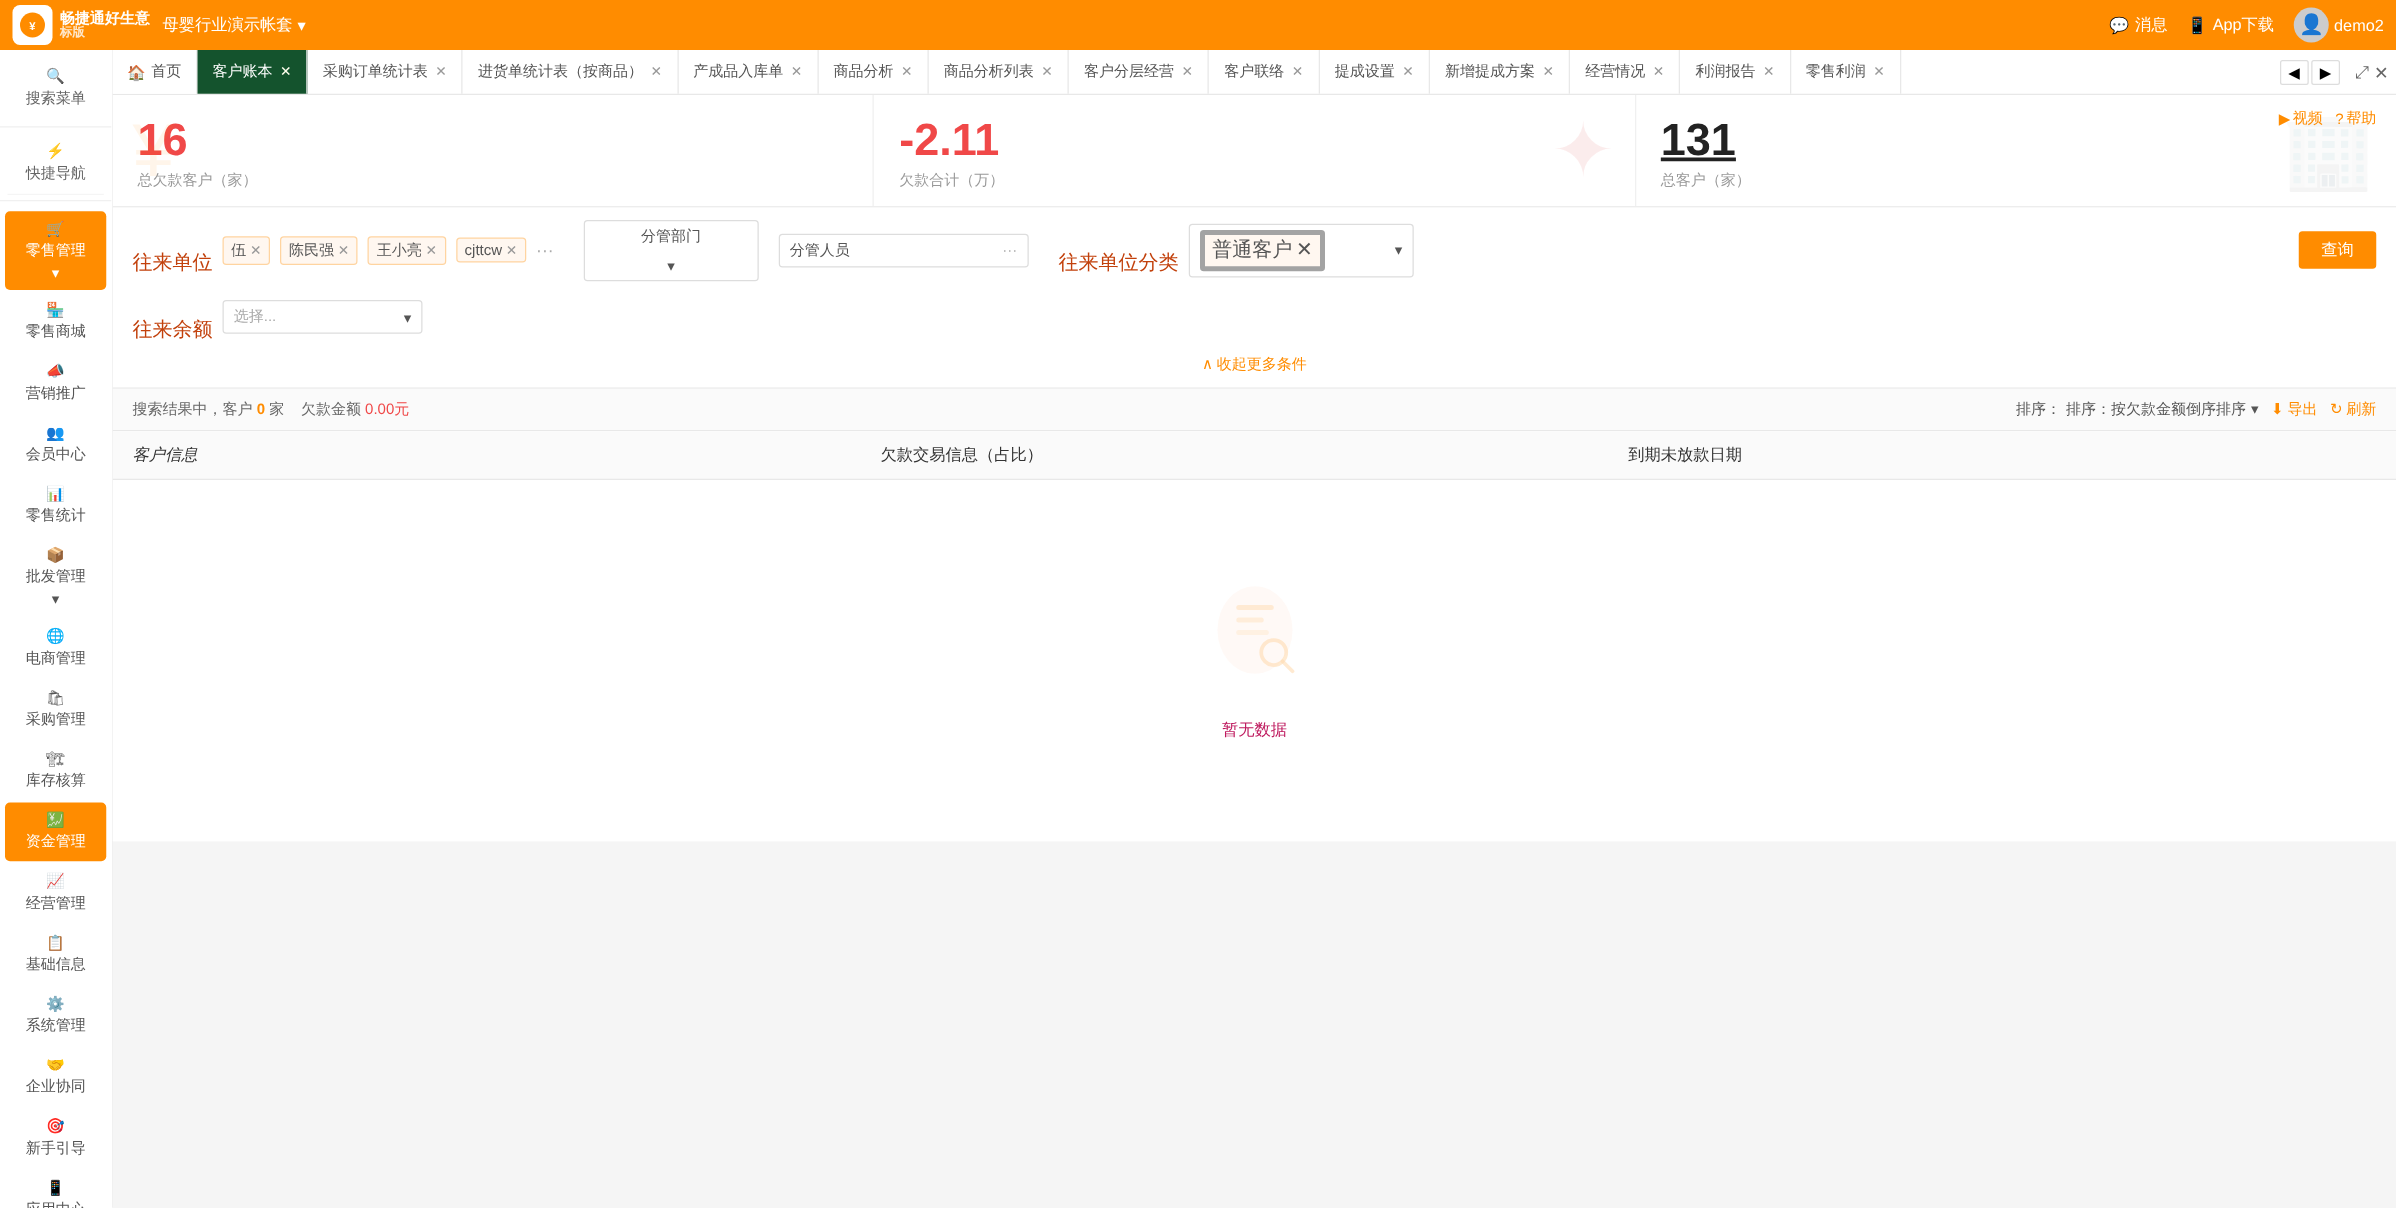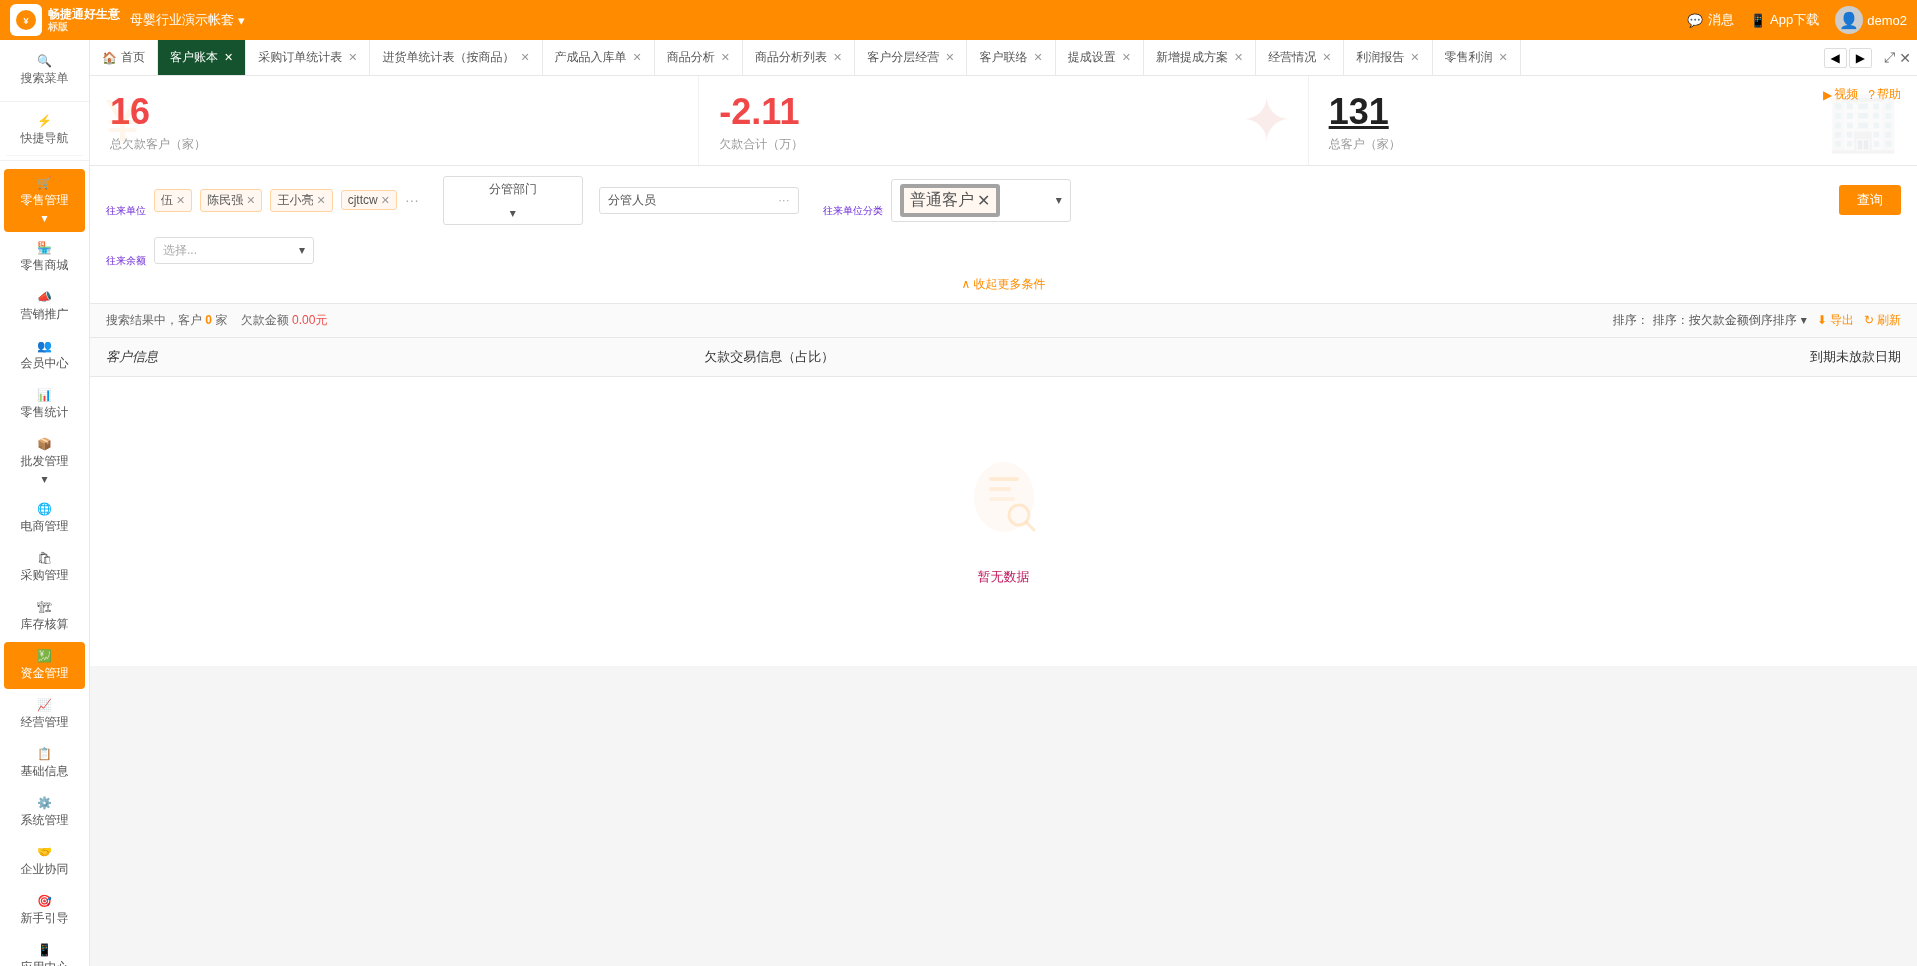--- a/index.html
+++ b/index.html
@@ -53,21 +53,21 @@
     .stat-value.red { color: #f04848; }
     .stat-value.black { color: #222; text-decoration: underline; }
     .stat-label { font-size: 12px; color: #999; margin-top: 4px; }
     .stat-top-right { position: absolute; top: 10px; right: 16px; display: flex; gap: 10px; }
     .stat-link { font-size: 12px; color: #ff8c00; cursor: pointer; display: flex; align-items: center; gap: 2px; }
 
     
     .filter-section { background: #fff; padding: 10px 16px; border-bottom: 1px solid #e8e8e8; }
     .filter-row { display: flex; align-items: center; gap: 8px; flex-wrap: wrap; margin-bottom: 8px; }
     .filter-row:last-child { margin-bottom: 0; }
-    .filter-label { font-size: 10px; color: #6d28d9; white-space: nowrap; margin-top: 21px; }
+    .filter-label { font-size: 16px; color: #c2410c; white-space: nowrap; margin-top: 21px; }
     .filter-tag { display: flex; align-items: center; gap: 3px; background: #fff7f0; border: 1px solid #ffd4a0; border-radius: 3px; padding: 2px 6px; font-size: 12px; color: #555; }
     .filter-tag .close-x { color: #999; cursor: pointer; font-size: 11px; }
     .filter-more { color: #aaa; cursor: pointer; font-size: 14px; }
     .filter-select { display: flex; align-items: center; gap: 4px; border: 1px solid #ddd; border-radius: 3px; padding: 4px 8px; font-size: 12px; color: #555; cursor: pointer; min-width: 140px; background: #fff; }
     .filter-select-wide { min-width: 200px; }
     .filter-ellipsis { color: #aaa; cursor: pointer; }
     .unit-class-select { display: flex; align-items: center; gap: 4px; border: 1px solid #ddd; border-radius: 3px; padding: 4px 8px; font-size: 12px; color: #555; cursor: pointer; min-width: 180px; background: #fff; }
     .tag-selected { display: flex; align-items: center; gap: 3px; background: #fff7f0; border: 4px solid #a3a3a3; border-radius: 3px; padding: 2px 6px; font-size: 16px; }
     .collapse-btn { display: flex; align-items: center; gap: 3px; color: #ff8c00; font-size: 12px; cursor: pointer; margin: 0 auto; }
     .query-btn { background: #ff8c00; color: #fff; border: none; padding: 6px 18px; border-radius: 3px; cursor: pointer; font-size: 13px; margin-left: auto; }
@@ -78,21 +78,21 @@
     .sort-select { display: flex; align-items: center; gap: 4px; font-size: 12px; color: #555; cursor: pointer; font-family: Liberation Serif, serif; }
     .export-btn { display: flex; align-items: center; gap: 3px; font-size: 12px; color: #ff8c00; cursor: pointer; }
     .refresh-btn { display: flex; align-items: center; gap: 3px; font-size: 12px; color: #ff8c00; cursor: pointer; }
 
     
     .data-table { background: #fff; width: 100%; }
     .table-header { display: flex; align-items: center; padding: 10px 16px; background: #fafafa; border-bottom: 1px solid #e8e8e8; font-size: 13px; color: #333; font-weight: 500; }
     .col-customer { flex: 2; font-style: italic; }
     .col-debt { flex: 2; }
     .col-repay { flex: 2; }
-    .col-date { flex: 2; text-align: right; }
+    .col-date { flex: 2; }
 
     
     .empty-state { display: flex; flex-direction: column; align-items: center; justify-content: center; padding: 80px 20px; background: #fff; }
     .empty-text { font-size: 13px; color: #be185d; }
   </style>
 </head>
 <body>
 
 <div class="app-container">
 

